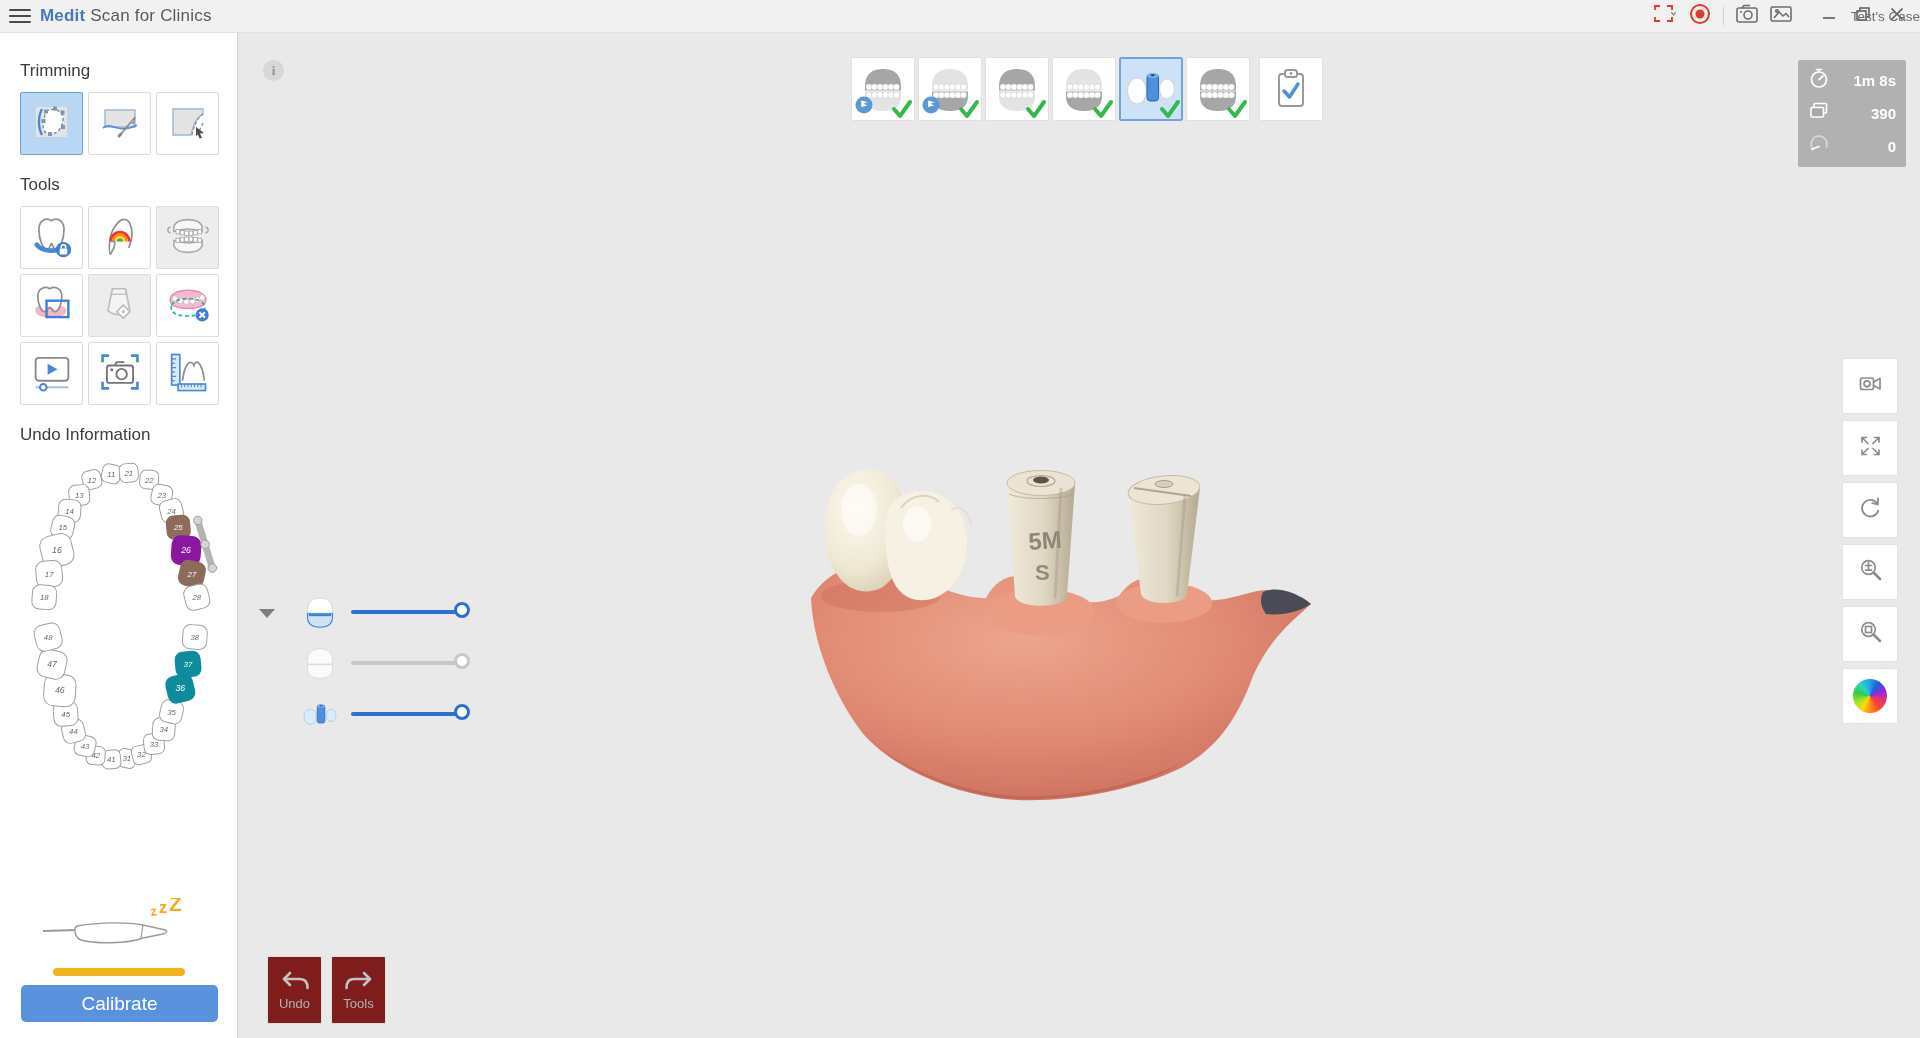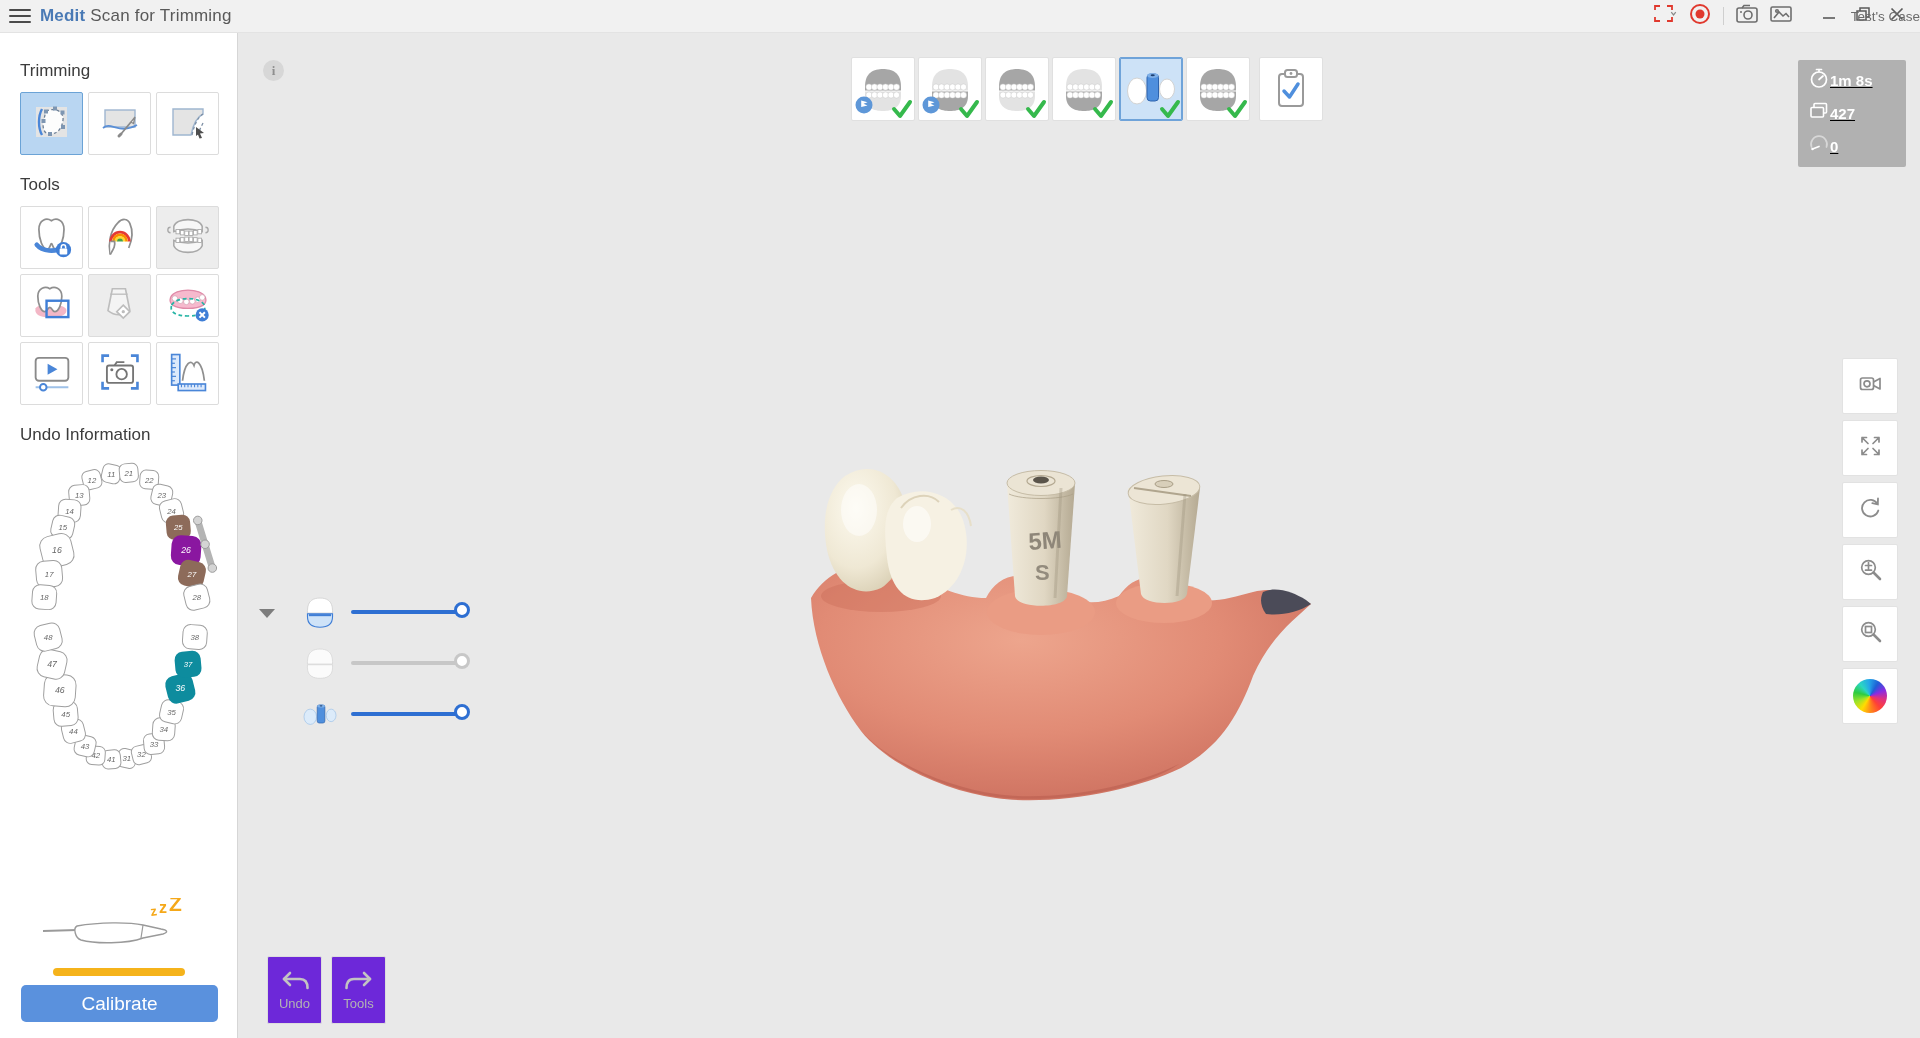--- a/index.html
+++ b/index.html
@@ -33,51 +33,51 @@
   .viewport { position:absolute; left:239px; top:33px; width:1681px; height:1005px; background:#e9e9e9; }
   .info-btn { position:absolute; left:24px; top:27px; width:21px; height:21px; border-radius:50%; background:#d7d7d7; color:#8f8f8f; font-size:13px; font-weight:bold; display:flex; align-items:center; justify-content:center; cursor:pointer; font-family:"Liberation Serif",serif; }
 
   .stages { position:absolute; left:612px; top:24px; display:flex; gap:3px; }
   .stage { position:relative; width:64px; height:64px; background:#fff; border:1px solid #e0e0e0; border-radius:2px; display:flex; align-items:center; justify-content:center; cursor:pointer; }
   .stage.selected { background:#cde2f7; border:1px solid #6fa3d9; box-shadow:0 0 0 1px #6fa3d9 inset; }
   .stage.gap-before { margin-left:6px; }
   .stage svg { display:block; }
 
   .status-panel { position:absolute; right:14px; top:27px; width:108px; background:rgba(168,168,168,.88); border-radius:2px; padding:7px 10px 8px; display:flex; flex-direction:column; gap:7px; }
-  .status-row { display:flex; align-items:center; justify-content:flex-start;text-decoration:underline; }
+  .status-row { display:flex; align-items:center; justify-content:space-between; }
   .status-row .val { color:#fff; font-size:15px; font-weight:bold; }
 
   .right-toolbar { position:absolute; right:22px; top:325px; display:flex; flex-direction:column; gap:6px; }
   .rt-btn { width:56px; height:56px; background:#fff; border:1px solid #e2e2e2; border-radius:2px; display:flex; align-items:center; justify-content:center; cursor:pointer; }
 
   .sliders { position:absolute; left:20px; top:560px; }
   .collapse-tri { position:absolute; left:0; top:16px; width:0; height:0; border-left:8px solid transparent; border-right:8px solid transparent; border-top:9px solid #7d7d7d; cursor:pointer; }
   .slider-rows { margin-left:42px; display:flex; flex-direction:column; gap:13px; }
   .slider-row { display:flex; align-items:center; gap:12px; height:38px; }
   .slider-icon { width:38px; height:34px; display:flex; align-items:center; justify-content:center; }
   .track { position:relative; width:110px; height:4px; border-radius:2px; background:#2e6fd2; cursor:pointer; }
   .track.off { background:#c7c7c7; }
   .knob { position:absolute; right:-9px; top:-8px; width:16px; height:16px; background:#fff; border:3px solid #2e6fd2; border-radius:50%; }
   .track.off .knob { border-color:#c7c7c7; }
 
   .undoredo { position:absolute; left:28px; bottom:14px; display:flex; gap:9px; }
-  .ur-btn { width:55px; height:68px; background:#6d28d9; border:1px solid #dddddd; border-radius:2px; display:flex; flex-direction:column; align-items:center; justify-content:center; gap:4px; color:#b3b3b3; font-size:13px; cursor:default; }
+  .ur-btn { width:55px; height:68px; background:#7f1d1d; border:1px solid #dddddd; border-radius:2px; display:flex; flex-direction:column; align-items:center; justify-content:center; gap:4px; color:#b3b3b3; font-size:13px; cursor:default; }
 
   .model { position:absolute; left:562px; top:413px; width:650px; height:378px; cursor:grab; }
 </style>
 </head>
 <body>
 
 <div class="titlebar">
   <div class="hamburger">
     <span></span>
       <span></span>
       <span></span>
   </div>
-  <div class="app-title"><b>Medit</b><span> Scan for Trimming</span></div>
+  <div class="app-title"><b>Medit</b><span> Scan for Clinics</span></div>
   <div class="case-title">Test's Case</div>
   <div class="tb-right" id="tb-controls">
       <div class="tb-btn">
         <span><svg width="26" height="20" viewBox="0 0 26 20" fill="none" stroke="#e0392e" stroke-width="1.8">
             <path d="M2 6 V2 H7"></path>
             <path d="M14 2 H19 V6"></path>
             <path d="M19 13 V17 H14"></path>
             <path d="M7 17 H2 V13"></path>
             <path d="M22.5 8 l2.5 3 2.5 -3" stroke="#8a8a8a" stroke-width="1.4" transform="translate(-2,1) scale(.9)"></path>
           </svg></span>
@@ -607,21 +607,21 @@
       </span>
       <span class="val">1m 8s</span>
     </div>
     <div class="status-row">
       <span>
         <svg width="22" height="22" viewBox="0 0 22 22" fill="none" stroke="#fff" stroke-width="1.6">
           <rect x="6" y="3.5" width="12.5" height="9.5" rx="1"></rect>
           <rect x="3" y="7.5" width="12.5" height="9.5" rx="1" fill="rgba(168,168,168,1)"></rect>
         </svg>
       </span>
-      <span class="val">427</span>
+      <span class="val">390</span>
     </div>
     <div class="status-row">
       <span>
         <svg width="22" height="22" viewBox="0 0 22 22" fill="none" stroke="#e4e4e4" stroke-width="1.7" stroke-linecap="round">
           <path d="M3.5 14 A8 8 0 1 1 18.5 14" opacity=".75"></path>
           <path d="M11 13.5 L4.5 16" stroke="#fff"></path>
             <circle cx="4.5" cy="16" r="1.2" fill="#fff" stroke="none"></circle>
         </svg>
       </span>
       <span class="val">0</span>

